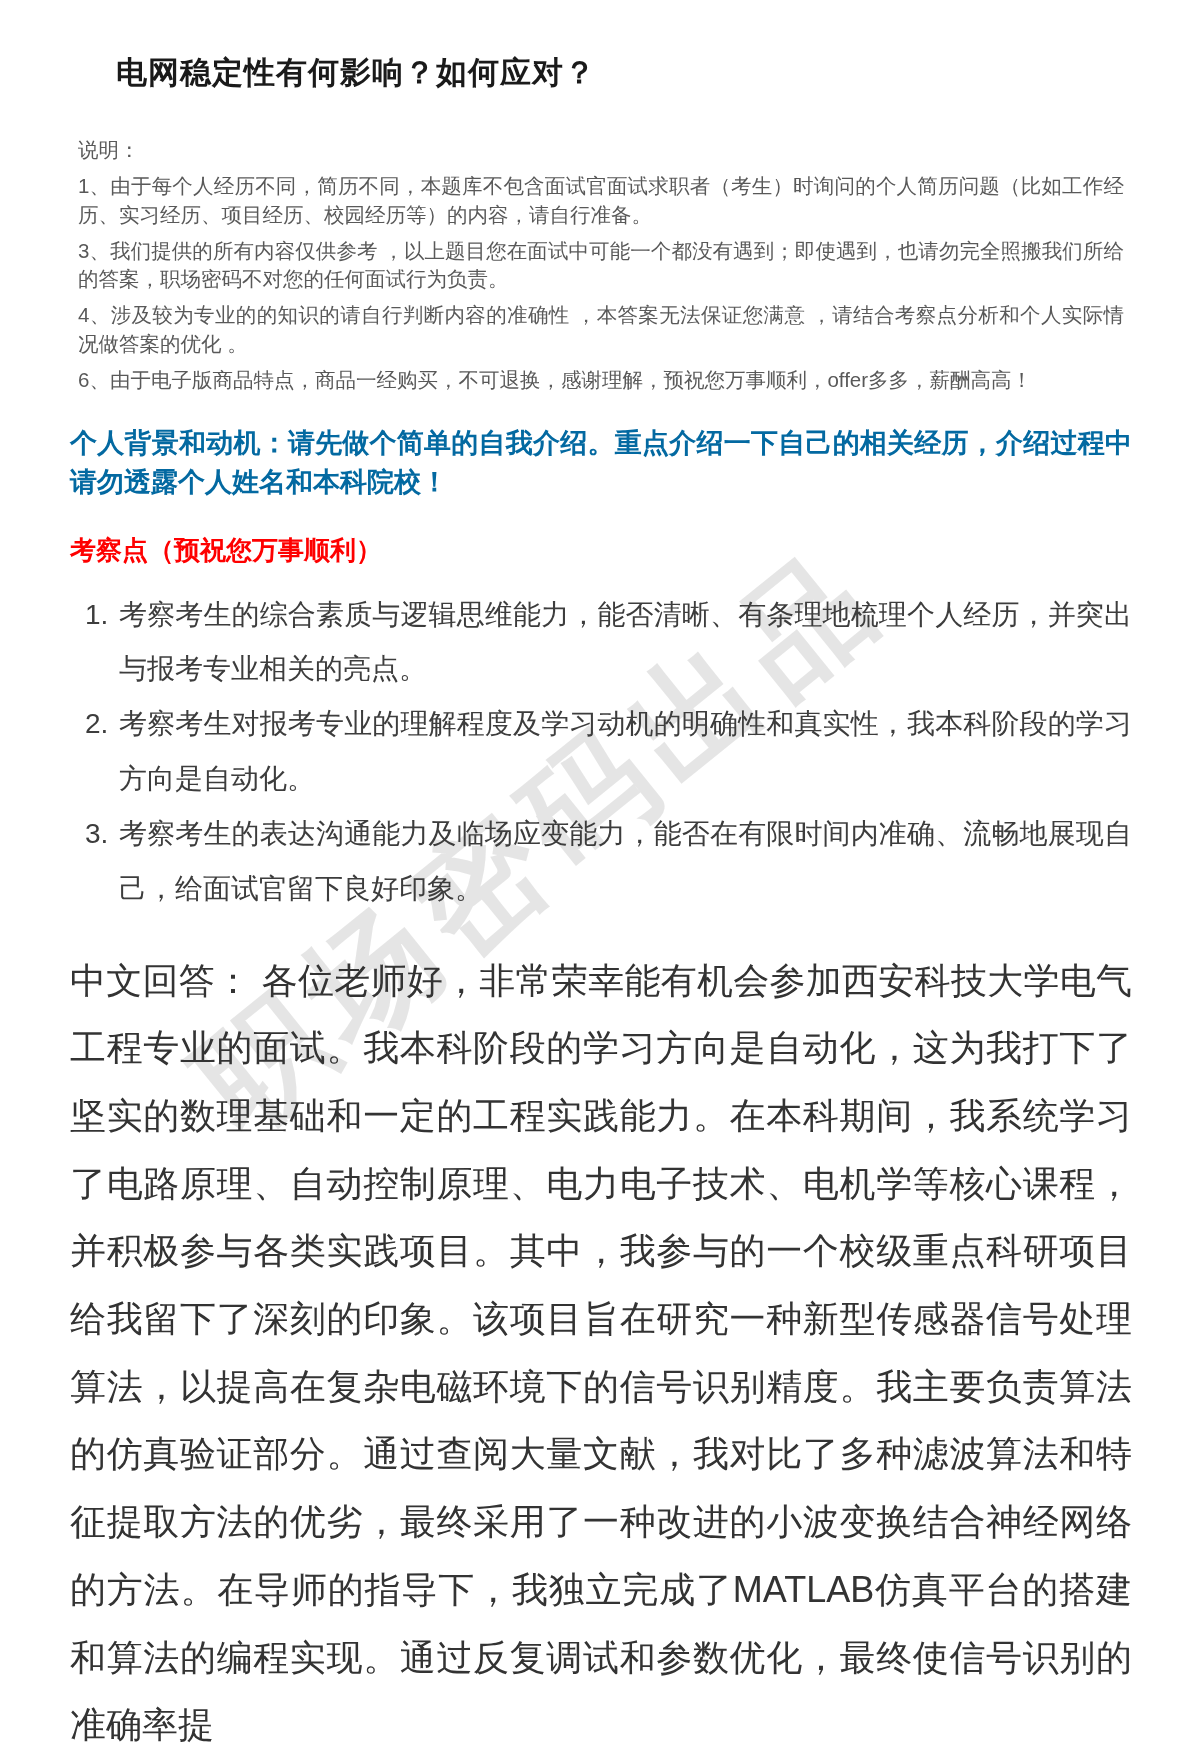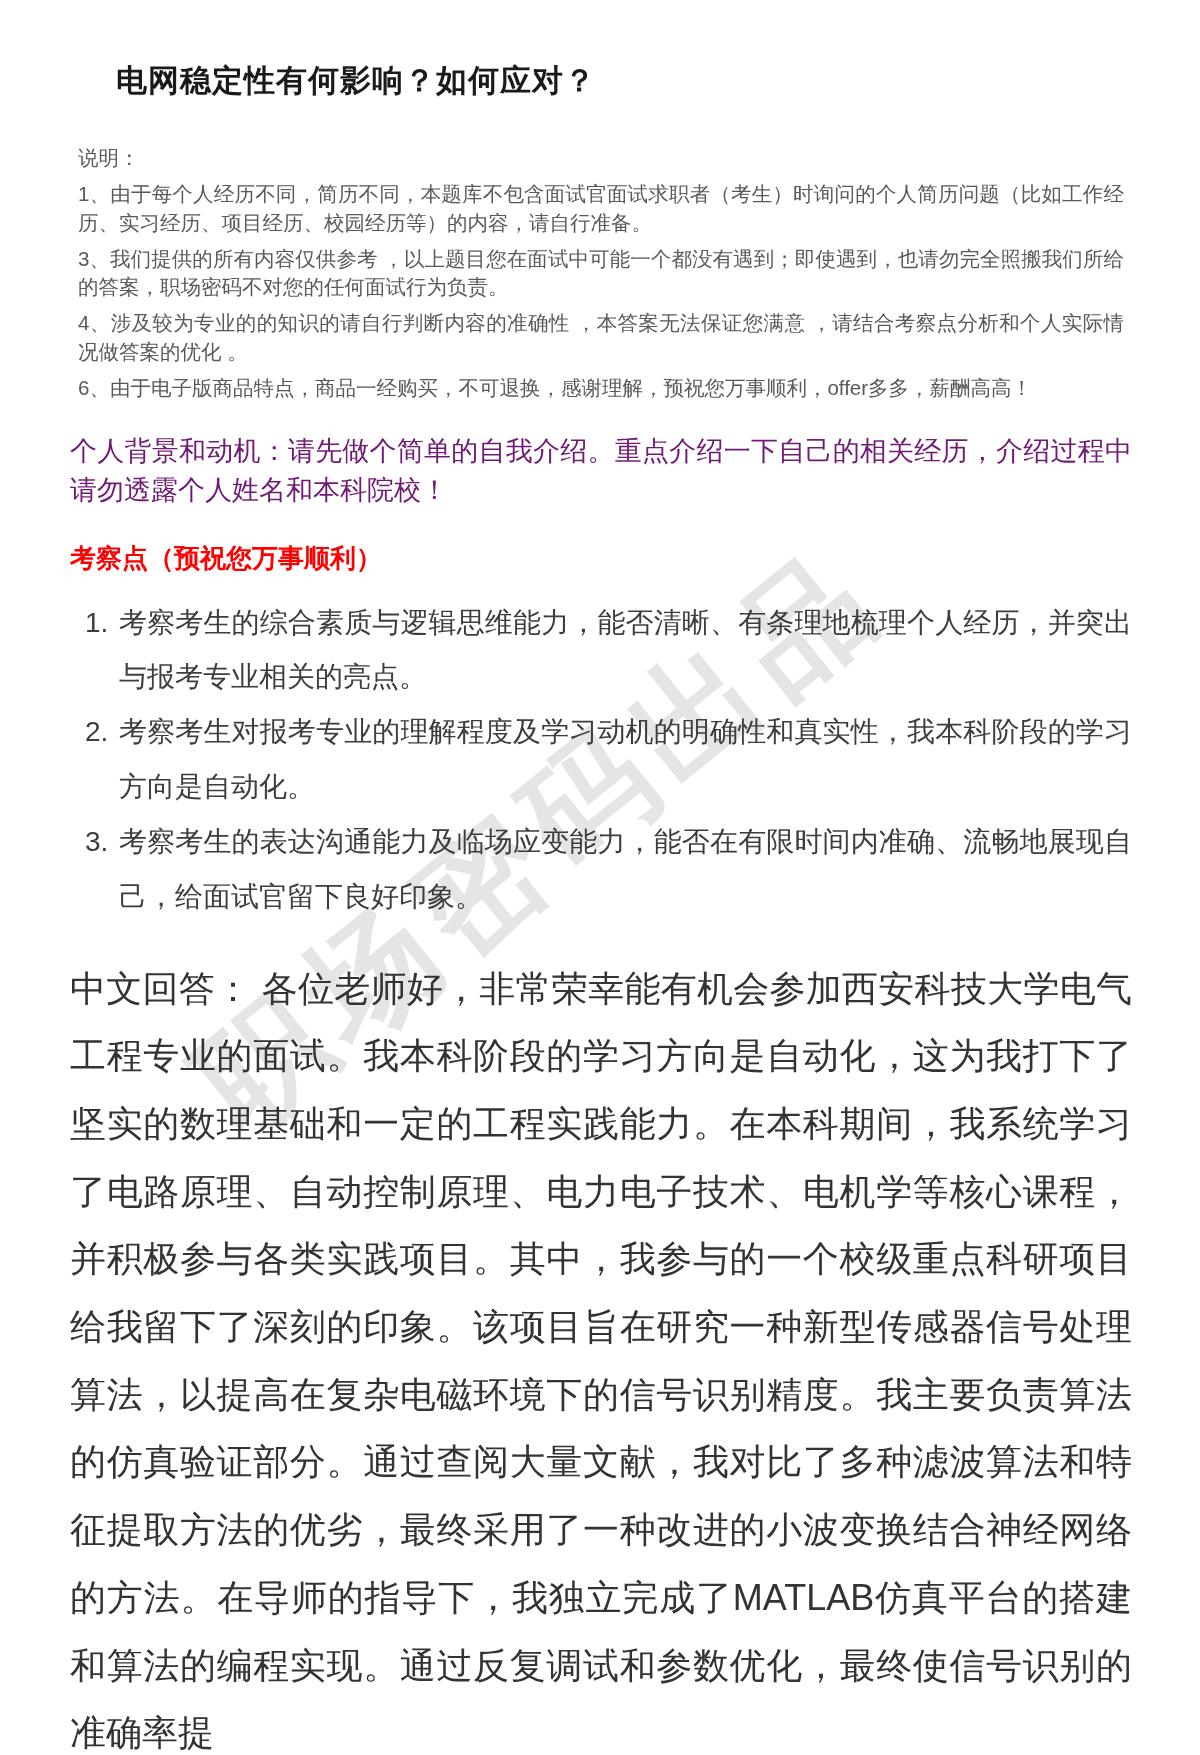--- a/index.html
+++ b/index.html
@@ -27,34 +27,34 @@
     opacity:0.45;
     white-space:nowrap;
     z-index:0;
     pointer-events:none;
   }
   .content{position:relative;z-index:1;}
   .title{
     font-size:31px;
     font-weight:700;
     color:#1a1a1a;
-    margin:12px 0 42px 46px;
+    margin:4px 0 42px 46px;
     letter-spacing:1px;
   }
   .notes{
     font-size:20.5px;
     color:#595959;
     line-height:1.38;
   }
   .notes p{margin:8px;text-align:justify;}
   .question{
     margin-top:30px;
     font-size:27px;
-    font-weight:400;
-    color:#701a75;
+    font-weight:700;
+    color:#0369a1;
     line-height:1.45;
     text-align:justify;
   }
   .analysis-heading{
     margin-top:30px;
     font-size:26px;
     font-weight:700;
     color:#fe0000;
   }
   .points{

